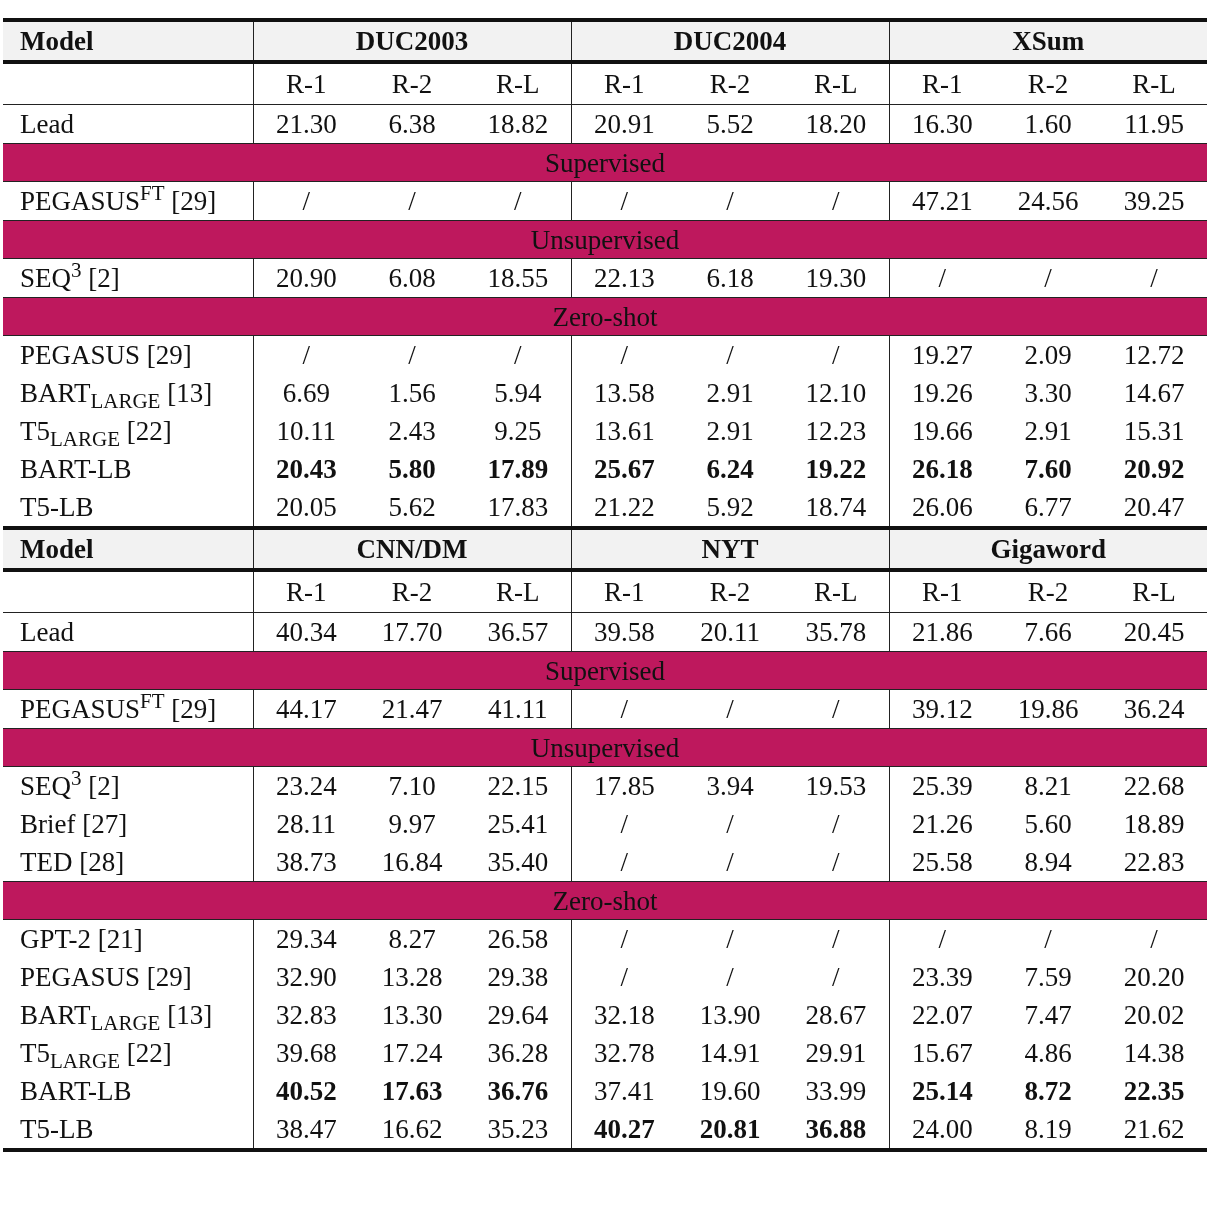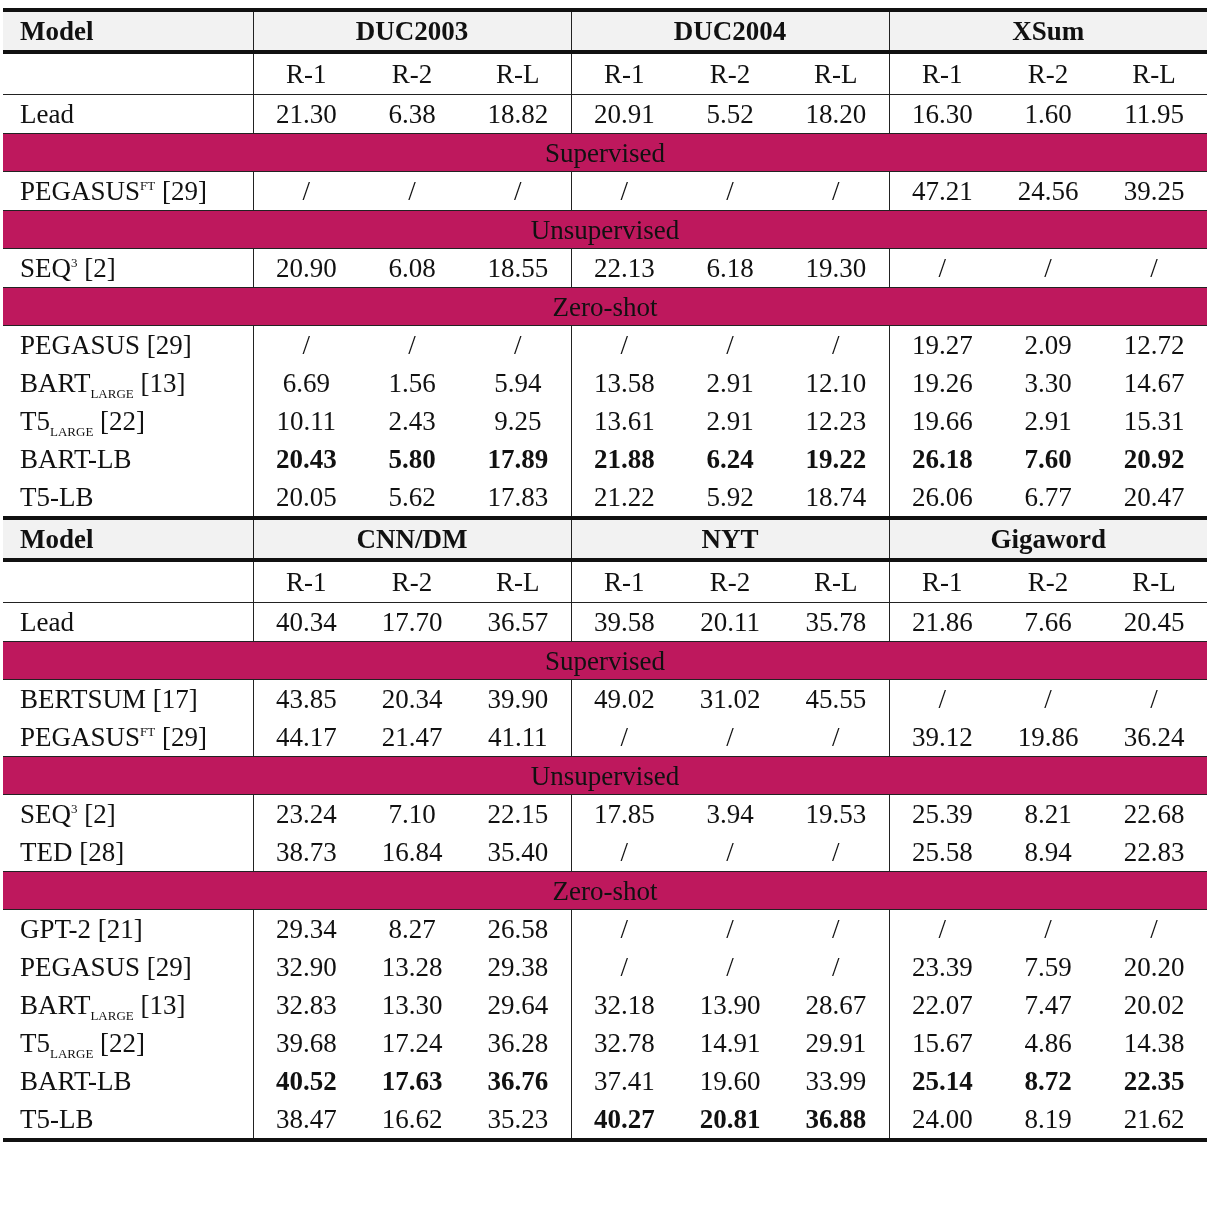--- a/index.html
+++ b/index.html
@@ -1,29 +1,29 @@
 <!DOCTYPE html>
 <html><head>
 <meta charset="utf-8">
 <style>
   html, body { margin: 0; padding: 0; background: #ffffff; }
   body { width: 1210px; height: 1222px; overflow: hidden; font-family: "Liberation Serif", "DejaVu Serif", serif; color: #111; }
-  .wrap { position: absolute; left: 3px; top: 8px; width: 1204px; }
+  .wrap { position: absolute; left: 3px; top: 18px; width: 1204px; }
   table { border-collapse: collapse; width: 1204px; table-layout: fixed; font-size: 27px; }
   col.c-model { width: 250px; }
   col.c-num { width: 106px; }
   td { padding: 0; height: 38px; line-height: 36px; text-align: center; white-space: nowrap; }
   td.model { text-align: left; padding-left: 17px; }
   td.sep { border-right: 1.5px solid #222; }
   tr.head td { background: #f2f2f2; font-weight: bold; height: 38px; border-top: 4px solid #111; border-bottom: 4px solid #111; }
   tr.metric td { font-weight: normal; height: 40px; border-bottom: 1.5px solid #222; }
   tr.cat td { background: #be185d; height: 37px; border-top: 1.5px solid #222; border-bottom: 1.5px solid #222; }
   tr.last td { border-bottom: 4px solid #111; }
   tr.lead td { border-bottom: 1.5px solid #222; }
-  sup, sub { font-size: 13px; line-height: 0; }
+  sup, sub { font-size: 21px; line-height: 0; }
   sub { vertical-align: -6px; text-align: right; }
   sup { vertical-align: 10px; }
   td.bold { font-weight: bold; }
 </style>
 </head>
 <body>
 
 <div class="wrap">
   <table>
     <colgroup>
@@ -136,21 +136,21 @@
           <td class="sep">12.23</td>
           <td>19.66</td>
           <td>2.91</td>
           <td>15.31</td>
         </tr>
         <tr>
           <td class="model sep"><span>BART-LB</span></td>
           <td class="bold">20.43</td>
           <td class="bold">5.80</td>
           <td class="sep bold">17.89</td>
-          <td class="bold">21.88</td>
+          <td class="bold">25.67</td>
           <td class="bold">6.24</td>
           <td class="sep bold">19.22</td>
           <td class="bold">26.18</td>
           <td class="bold">7.60</td>
           <td class="bold">20.92</td>
         </tr>
         <tr class="last">
           <td class="model sep"><span>T5-LB</span></td>
           <td>20.05</td>
           <td>5.62</td>
@@ -189,32 +189,20 @@
           <td>20.11</td>
           <td class="sep">35.78</td>
           <td>21.86</td>
           <td>7.66</td>
           <td>20.45</td>
         </tr>
         <tr class="cat">
           <td colspan="10">Supervised</td>
         </tr>
         <tr>
-          <td class="model sep"><span>BERTSUM</span> <span>[17]</span></td>
-          <td>43.85</td>
-          <td>20.34</td>
-          <td class="sep">39.90</td>
-          <td>49.02</td>
-          <td>31.02</td>
-          <td class="sep">45.55</td>
-          <td>/</td>
-          <td>/</td>
-          <td>/</td>
-        </tr>
-        <tr>
           <td class="model sep"><span>PEGASUS</span><sup>FT</sup> <span>[29]</span></td>
           <td>44.17</td>
           <td>21.47</td>
           <td class="sep">41.11</td>
           <td>/</td>
           <td>/</td>
           <td class="sep">/</td>
           <td>39.12</td>
           <td>19.86</td>
           <td>36.24</td>
@@ -226,20 +214,32 @@
           <td class="model sep"><span>SEQ</span><sup>3</sup> <span>[2]</span></td>
           <td>23.24</td>
           <td>7.10</td>
           <td class="sep">22.15</td>
           <td>17.85</td>
           <td>3.94</td>
           <td class="sep">19.53</td>
           <td>25.39</td>
           <td>8.21</td>
           <td>22.68</td>
+        </tr>
+        <tr>
+          <td class="model sep"><span>Brief</span> <span>[27]</span></td>
+          <td>28.11</td>
+          <td>9.97</td>
+          <td class="sep">25.41</td>
+          <td>/</td>
+          <td>/</td>
+          <td class="sep">/</td>
+          <td>21.26</td>
+          <td>5.60</td>
+          <td>18.89</td>
         </tr>
         <tr>
           <td class="model sep"><span>TED</span> <span>[28]</span></td>
           <td>38.73</td>
           <td>16.84</td>
           <td class="sep">35.40</td>
           <td>/</td>
           <td>/</td>
           <td class="sep">/</td>
           <td>25.58</td>

